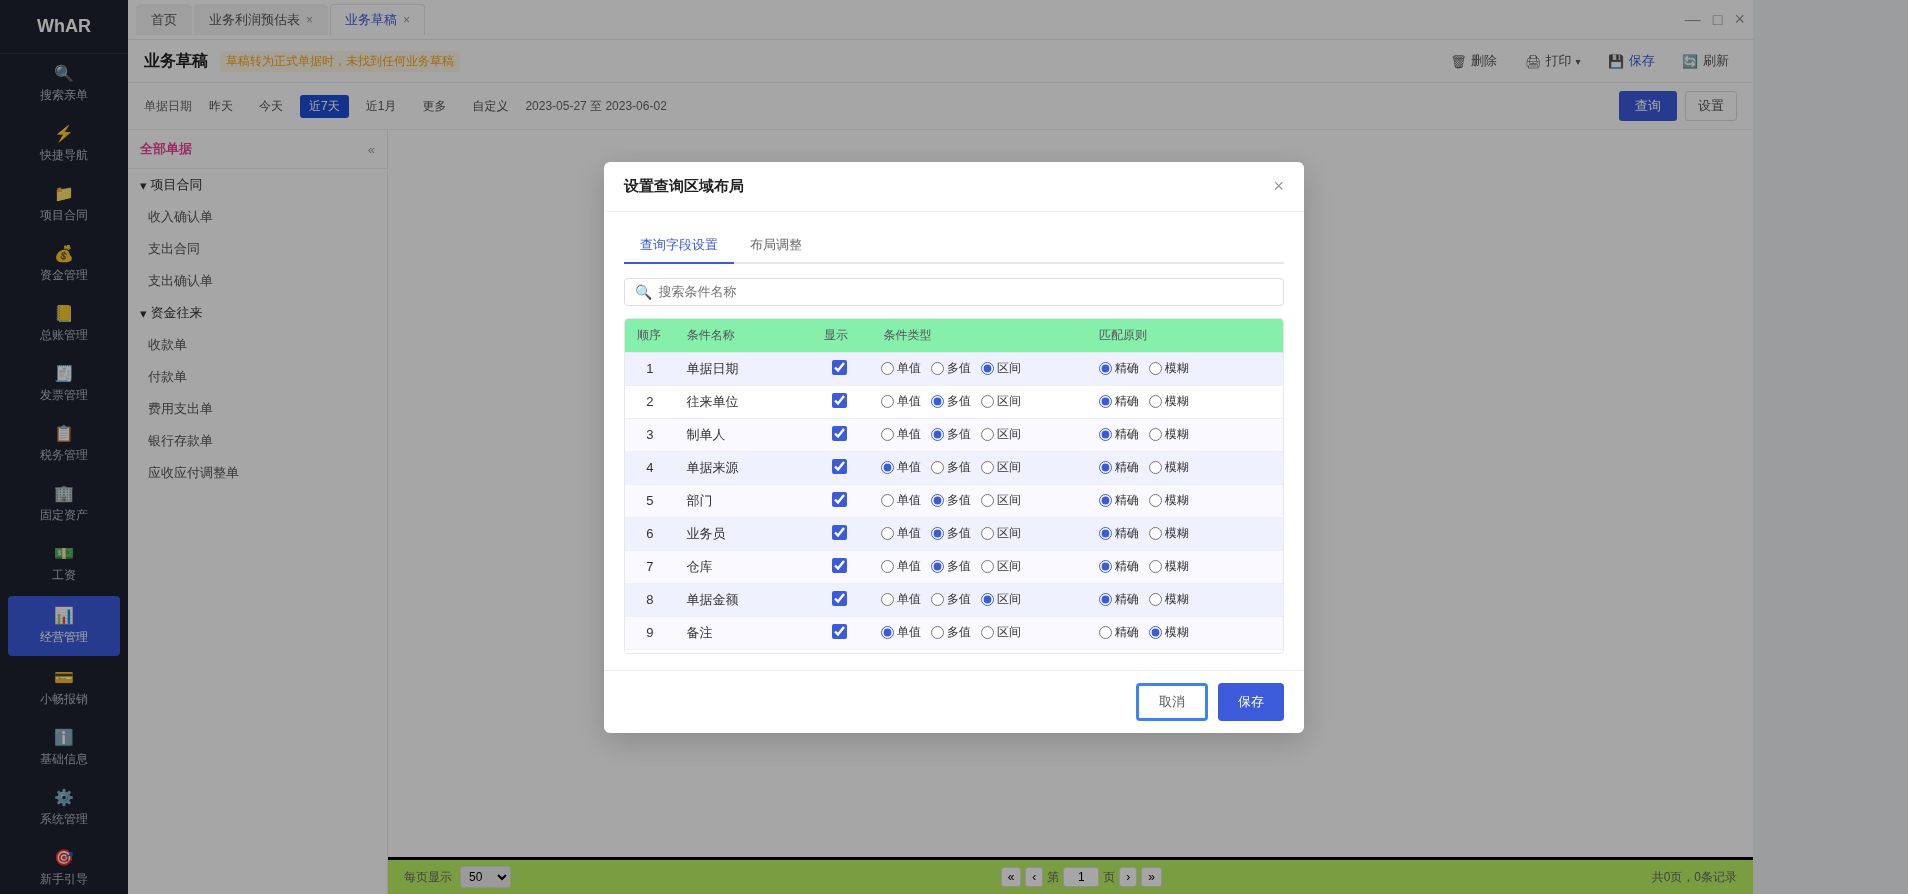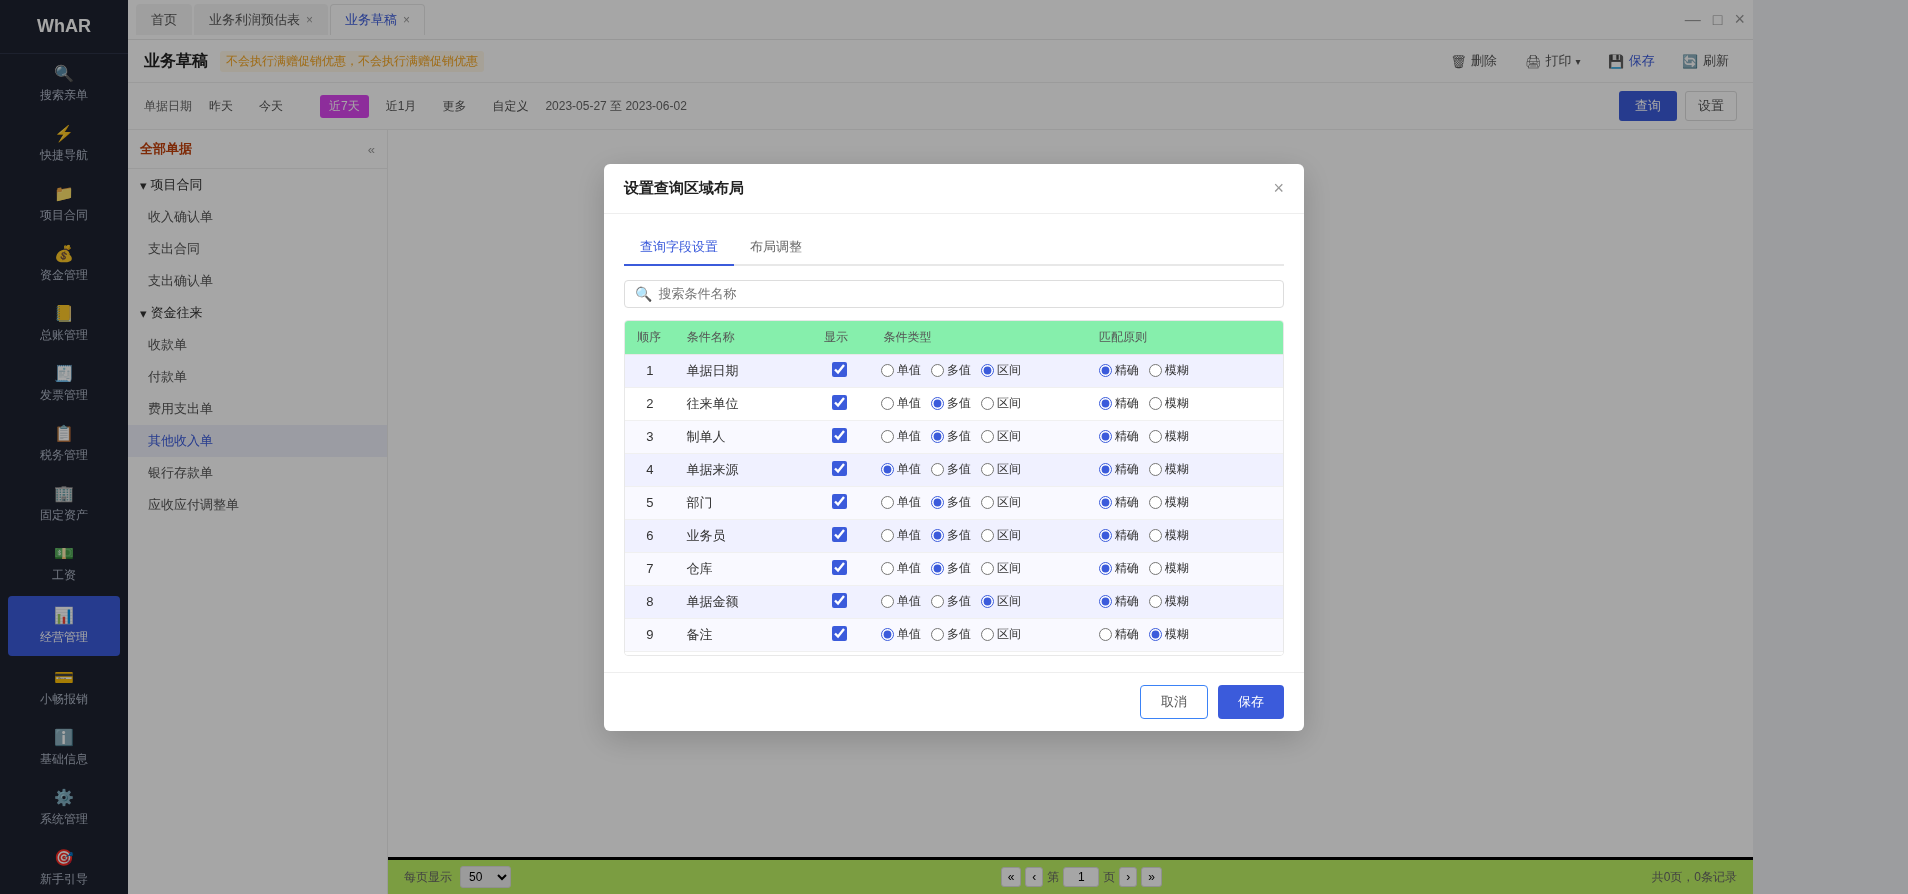--- a/index.html
+++ b/index.html
@@ -30,31 +30,31 @@
     .page-title { font-size: 16px; font-weight: 600; color: #222; }
     .page-subtitle { font-size: 12px; color: #f5a623; background: #fff8e8; padding: 2px 6px; border-radius: 3px; }
     .header-actions { margin-left: auto; display: flex; gap: 12px; align-items: center; }
     .header-btn { display: flex; align-items: center; gap: 4px; color: #555; cursor: pointer; font-size: 13px; padding: 4px 8px; border-radius: 3px; }
     .header-btn.primary { color: #3b5bdb; }
 
     
     .toolbar { background: #fff; padding: 8px 16px; display: flex; align-items: center; gap: 8px; border-bottom: 1px solid #eee; }
     .date-label { font-size: 12px; color: #666; }
     .date-btn { padding: 2px 8px; border-radius: 3px; cursor: pointer; font-size: 12px; color: #555; border: 1px solid transparent; }
-    .date-btn.active { background: #d946ef; color: #fff; margin-left: 20px; }
+    .date-btn.active { background: #1d4ed8; color: #fff; }
     .date-range { font-size: 12px; color: #666; }
     .toolbar-right { margin-left: auto; display: flex; gap: 8px; }
     .btn-query { background: #3b5bdb; color: #fff; border: none; padding: 5px 16px; border-radius: 3px; cursor: pointer; font-size: 13px; }
     .btn-set { background: #fff; color: #555; border: 1px solid #ddd; padding: 5px 12px; border-radius: 3px; cursor: pointer; font-size: 13px; }
 
     
     .content-area { display: flex; flex: 1; overflow: hidden; }
     .left-panel { width: 260px; background: #fff; border-right: 1px solid #eee; flex-shrink: 0; overflow-y: auto; }
     .left-panel-header { padding: 10px 12px; display: flex; align-items: center; justify-content: space-between; border-bottom: 1px solid #eee; }
-    .left-panel-title { font-size: 13px; font-weight: 600; color: #c2410c; }
+    .left-panel-title { font-size: 13px; font-weight: 600; color: #ec4899; }
     .tree-item { padding: 7px 12px 7px 20px; cursor: pointer; font-size: 13px; color: #555; display: flex; align-items: center; gap: 6px; }
     .tree-item.active { background: #eef0fb; color: #3b5bdb; }
     .tree-group { padding: 7px 12px; font-size: 13px; color: #333; cursor: pointer; display: flex; align-items: center; gap: 4px; font-weight: 500; }
 
     
     .right-panel { flex: 1; display: flex; flex-direction: column; overflow: hidden; }
     .table-area { flex: 1; overflow: auto; background: #fff; padding: 8px; }
     .no-data { text-align: center; padding: 60px; color: #999; font-size: 13px; }
 
     
@@ -90,21 +90,21 @@
 
     
     .cb { width: 15px; height: 15px; accent-color: #3b5bdb; cursor: pointer; }
     
     
     .radio-group { display: flex; align-items: center; gap: 10px; }
     .radio-item { display: flex; align-items: center; gap: 3px; white-space: nowrap; font-size: 12px; }
     .radio-item input { accent-color: #3b5bdb; cursor: pointer; }
 
     
-    .btn-cancel { background: #fff; color: #555; border: 1px solid #3b82f6; padding: 7px 20px; border-radius: 4px; cursor: pointer; font-size: 13px; }
+    .btn-cancel { background: #fff; color: #555; border: 3px solid #3b82f6; padding: 7px 20px; border-radius: 4px; cursor: pointer; font-size: 13px; }
     .btn-save { background: #3b5bdb; color: #fff; border: none; padding: 7px 20px; border-radius: 4px; cursor: pointer; font-size: 13px; }
 
     
     .table-scroll-body { max-height: 300px; overflow-y: auto; }
 
     
     .col-order { width: 50px; text-align: center; }
     .col-name { width: 140px; }
     .col-show { width: 60px; text-align: center; }
     .col-type { width: 220px; }
@@ -192,21 +192,21 @@
       </div>
       <div style="margin-left:auto; display:flex; gap:12px; align-items:center;">
         <span style="color:#999;cursor:pointer;font-size:16px;">—</span>
         <span style="color:#999;cursor:pointer;font-size:16px;">□</span>
         <span style="color:#999;cursor:pointer;font-size:18px;">×</span>
       </div>
     </div>
 
     <div class="page-header">
       <span class="page-title">业务草稿</span>
-      <span class="page-subtitle">不会执行满赠促销优惠，不会执行满赠促销优惠</span>
+      <span class="page-subtitle">草稿转为正式单据时，未找到任何业务草稿</span>
       <div class="header-actions">
         <div class="header-btn">
           <span>🗑</span>
           <span>删除</span>
         </div>
         <div class="header-btn">
           <span>🖨</span>
           <span>打印</span>
           <span style="font-size:10px;">▾</span>
         </div>
@@ -261,23 +261,20 @@
           <span>资金往来</span>
         </div>
         <div class="tree-item">
           <span>收款单</span>
         </div>
         <div class="tree-item">
           <span>付款单</span>
         </div>
         <div class="tree-item">
           <span>费用支出单</span>
-        </div>
-        <div class="tree-item active">
-          <span>其他收入单</span>
         </div>
         <div class="tree-item">
           <span>银行存款单</span>
         </div>
         <div class="tree-item">
           <span>应收应付调整单</span>
         </div>
       </div>
 
       <div class="right-panel">

